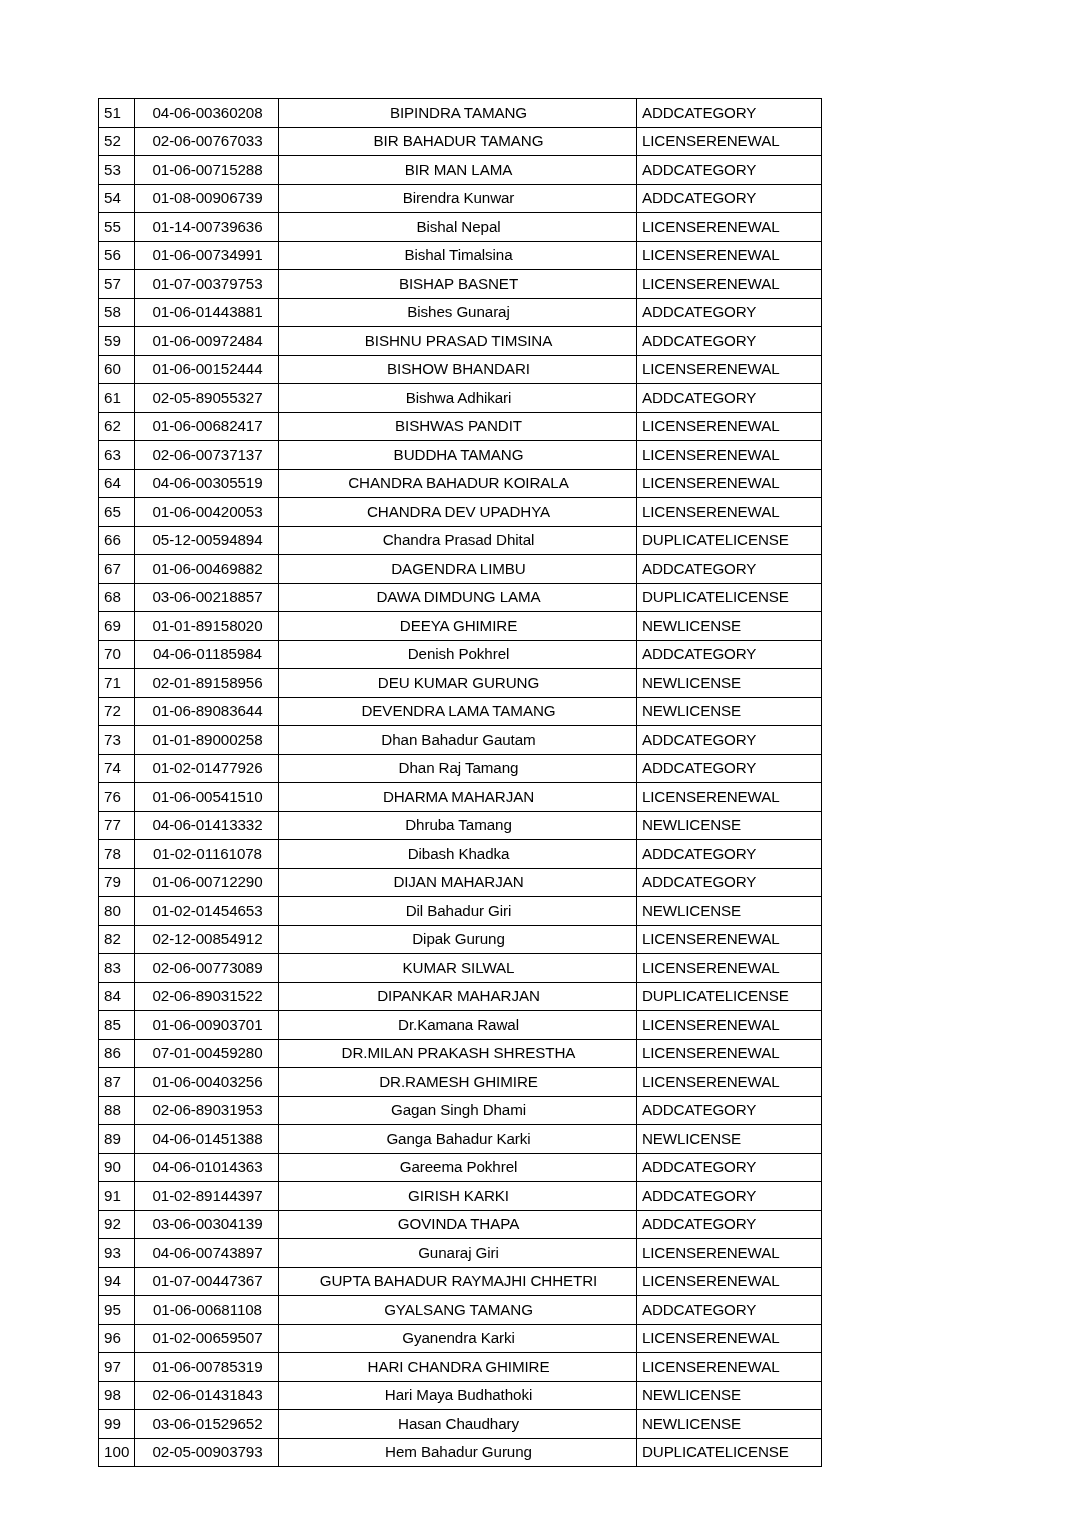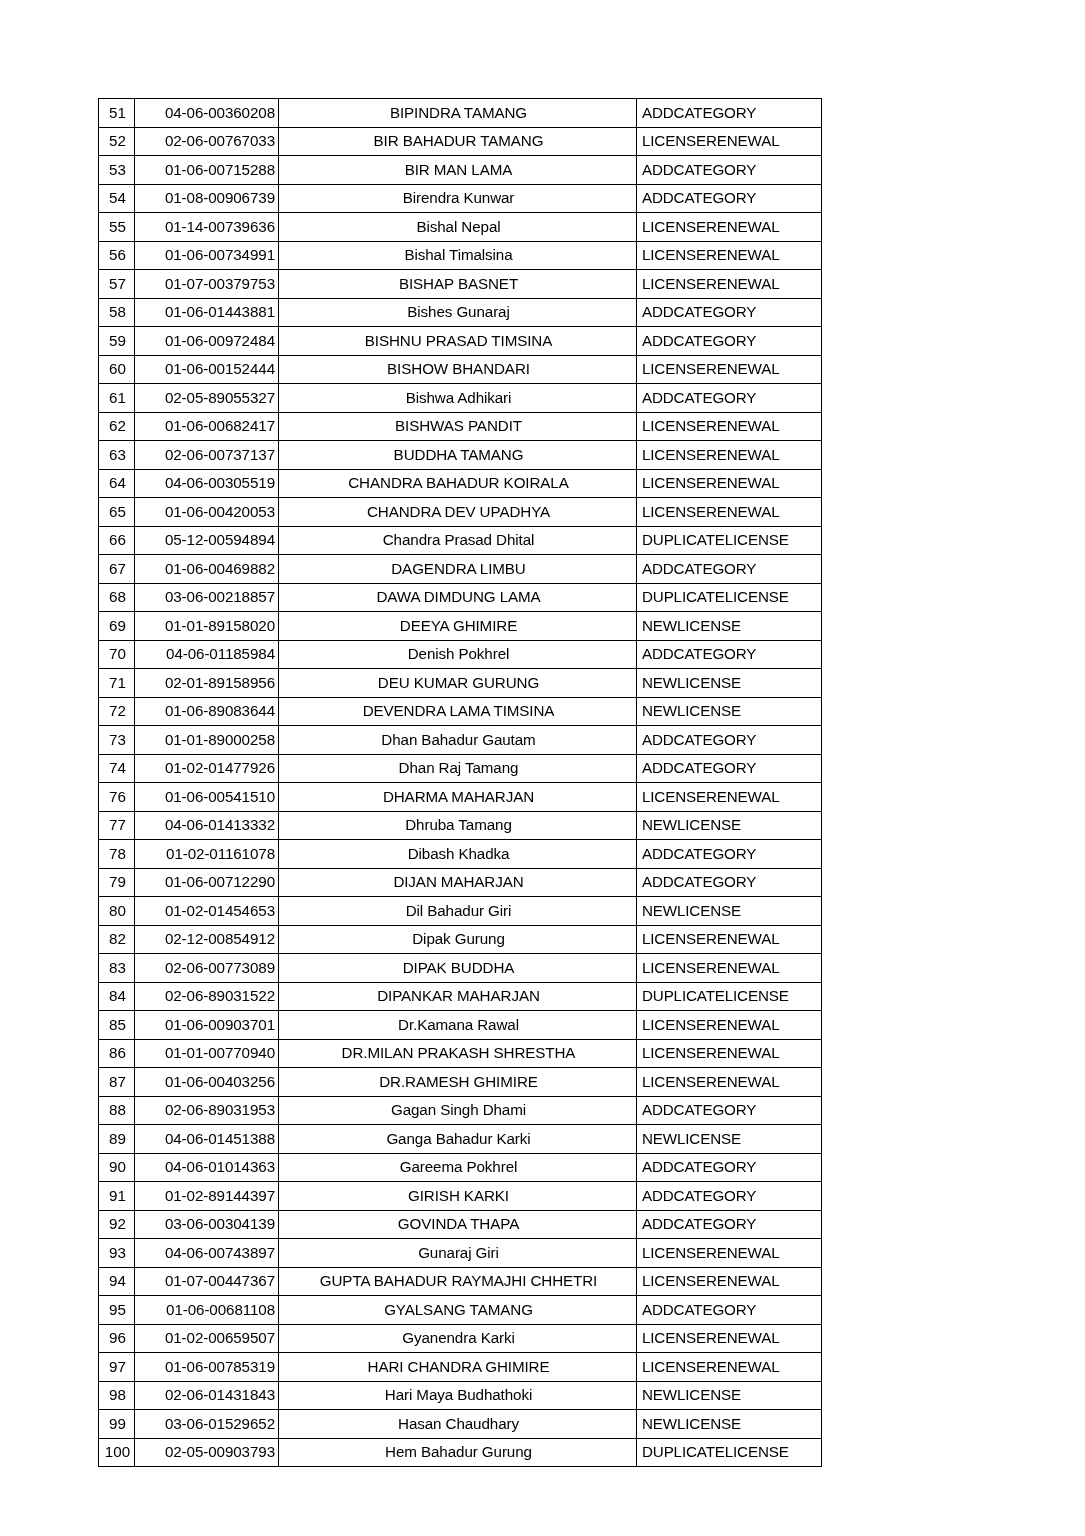--- a/index.html
+++ b/index.html
@@ -46,26 +46,26 @@
     height: 26.5px;
     padding: 0px 3px 1px 5px;
     font-size: 15.2px;
     line-height: 25px;
     white-space: nowrap;
     overflow: hidden;
     vertical-align: middle;
     font-family: "Liberation Sans", sans-serif;
   }
   td.cell-sn {
-    text-align: center;
+    text-align: left;
     padding-right: 6px;
     padding-left: 2px;
   }
   td.cell-license {
-    text-align: right;
+    text-align: center;
     letter-spacing: -0.1px;
   }
   td.cell-name {
     text-align: center;
     letter-spacing: -0.1px;
   }
   td.cell-type {
     text-align: left;
     letter-spacing: -0.15px;
     margin-top: 12px;
@@ -206,21 +206,21 @@
           </tr>
           <tr>
             <td class="cell-sn">71</td>
             <td class="cell-license">02-01-89158956</td>
             <td class="cell-name">DEU KUMAR GURUNG</td>
             <td class="cell-type">NEWLICENSE</td>
           </tr>
           <tr>
             <td class="cell-sn">72</td>
             <td class="cell-license">01-06-89083644</td>
-            <td class="cell-name">DEVENDRA  LAMA TIMSINA</td>
+            <td class="cell-name">DEVENDRA  LAMA TAMANG</td>
             <td class="cell-type">NEWLICENSE</td>
           </tr>
           <tr>
             <td class="cell-sn">73</td>
             <td class="cell-license">01-01-89000258</td>
             <td class="cell-name">Dhan Bahadur Gautam</td>
             <td class="cell-type">ADDCATEGORY</td>
           </tr>
           <tr>
             <td class="cell-sn">74</td>
@@ -260,38 +260,38 @@
           </tr>
           <tr>
             <td class="cell-sn">82</td>
             <td class="cell-license">02-12-00854912</td>
             <td class="cell-name">Dipak  Gurung</td>
             <td class="cell-type">LICENSERENEWAL</td>
           </tr>
           <tr>
             <td class="cell-sn">83</td>
             <td class="cell-license">02-06-00773089</td>
-            <td class="cell-name">DIPAK  BUDDHA</td>
+            <td class="cell-name">KUMAR  SILWAL</td>
             <td class="cell-type">LICENSERENEWAL</td>
           </tr>
           <tr>
             <td class="cell-sn">84</td>
             <td class="cell-license">02-06-89031522</td>
             <td class="cell-name">DIPANKAR  MAHARJAN</td>
             <td class="cell-type">DUPLICATELICENSE</td>
           </tr>
           <tr>
             <td class="cell-sn">85</td>
             <td class="cell-license">01-06-00903701</td>
             <td class="cell-name">Dr.Kamana  Rawal</td>
             <td class="cell-type">LICENSERENEWAL</td>
           </tr>
           <tr>
             <td class="cell-sn">86</td>
-            <td class="cell-license">01-01-00770940</td>
+            <td class="cell-license">07-01-00459280</td>
             <td class="cell-name">DR.MILAN PRAKASH SHRESTHA</td>
             <td class="cell-type">LICENSERENEWAL</td>
           </tr>
           <tr>
             <td class="cell-sn">87</td>
             <td class="cell-license">01-06-00403256</td>
             <td class="cell-name">DR.RAMESH  GHIMIRE</td>
             <td class="cell-type">LICENSERENEWAL</td>
           </tr>
           <tr>

